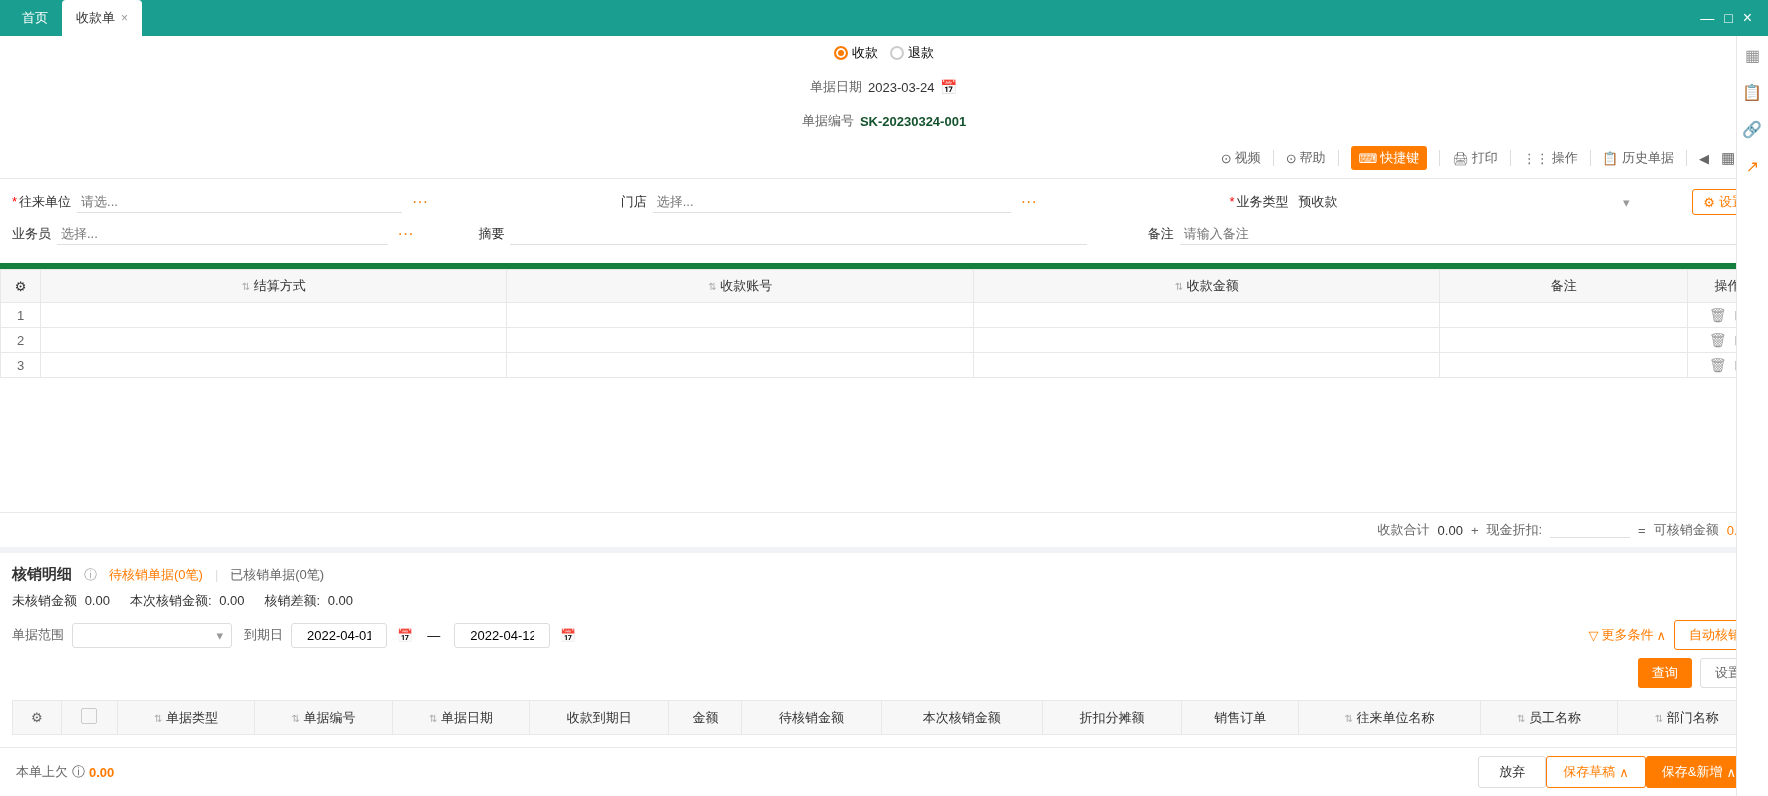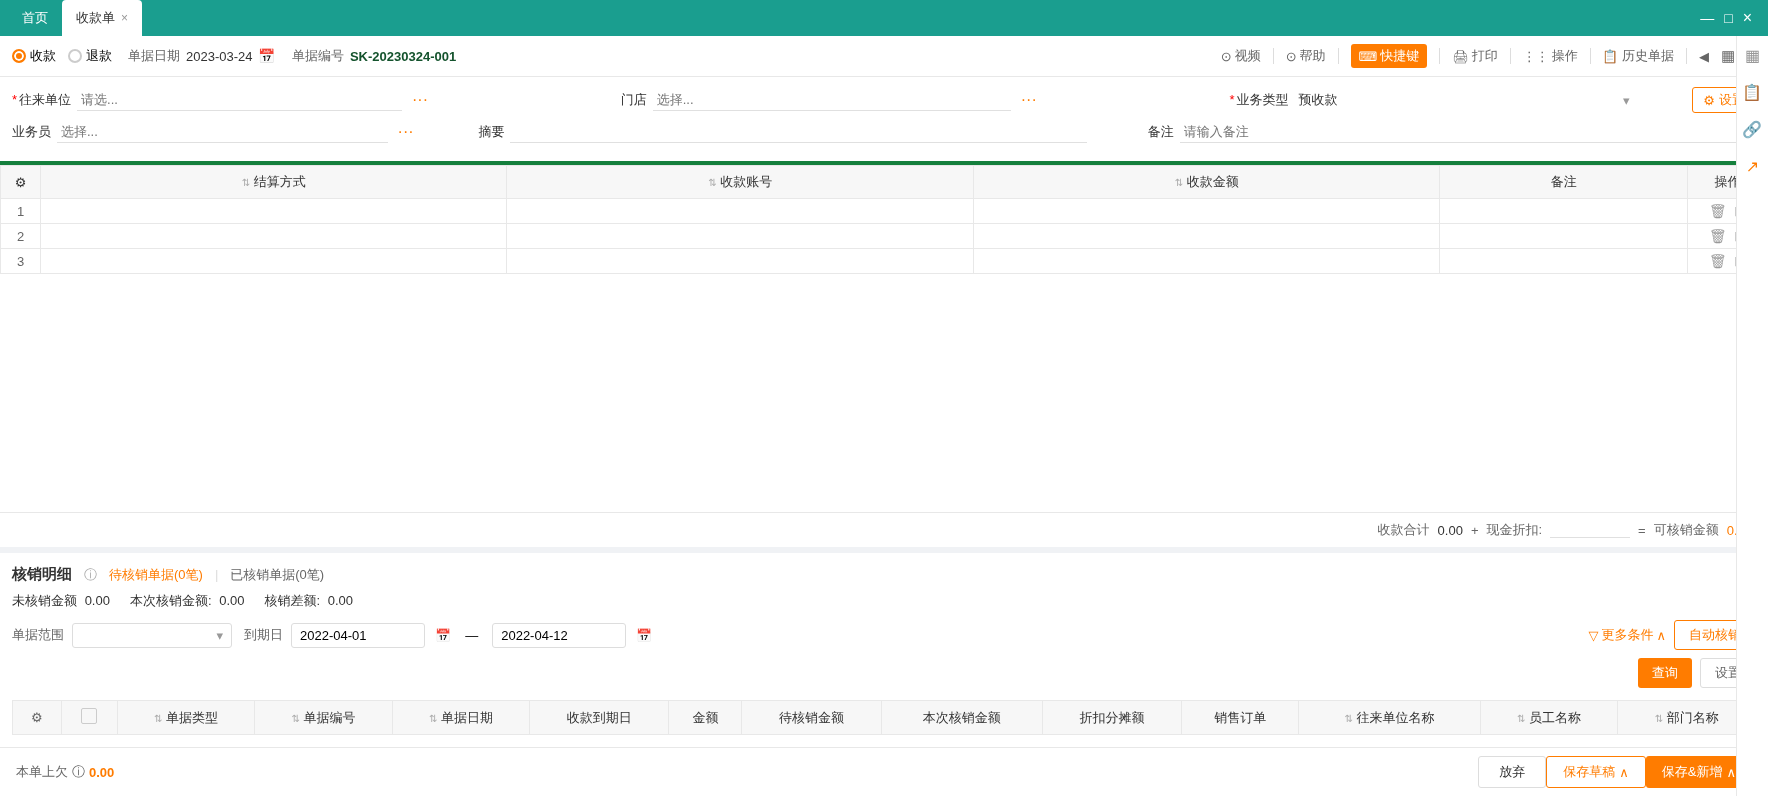--- a/index.html
+++ b/index.html
@@ -59,20 +59,21 @@
     }
 
     
     .toolbar {
       display: flex;
       align-items: center;
       padding: 8px 12px;
       background: #fff;
       border-bottom: 1px solid #e8e8e8;
       gap: 16px;
+      flex-direction: column;
     }
     .radio-group {
       display: flex;
       gap: 12px;
       align-items: center;
     }
     .radio-item {
       display: flex;
       align-items: center;
       gap: 4px;
@@ -131,21 +132,21 @@
     .divider-v {
       width: 1px;
       height: 16px;
       background: #ddd;
     }
 
     
     .form-area {
       padding: 10px 12px;
       background: #fff;
-      border-bottom: 4px solid #15803d;
+      border-bottom: 6px solid #15803d;
     }
     .form-row {
       display: flex;
       align-items: center;
       gap: 0;
       margin-bottom: 8px;
     }
     .form-field {
       display: flex;
       align-items: center;
@@ -311,23 +312,23 @@
       padding: 4px 8px;
       border-radius: 3px;
       width: 160px;
       display: flex;
       align-items: center;
       justify-content: space-between;
       cursor: pointer;
     }
     .date-input {
       border: 1px solid #ddd;
-      padding: 4px 8px;
-      border-radius: 3px;
-      width: 134px;
+      padding: 4px 15px;
+      border-radius: 3px;
+      width: 96px;
       outline: none;
     }
     .filter-right {
       margin-left: auto;
       display: flex;
       gap: 8px;
       align-items: center;
     }
     .btn-query {
       background: #ff7c00;

